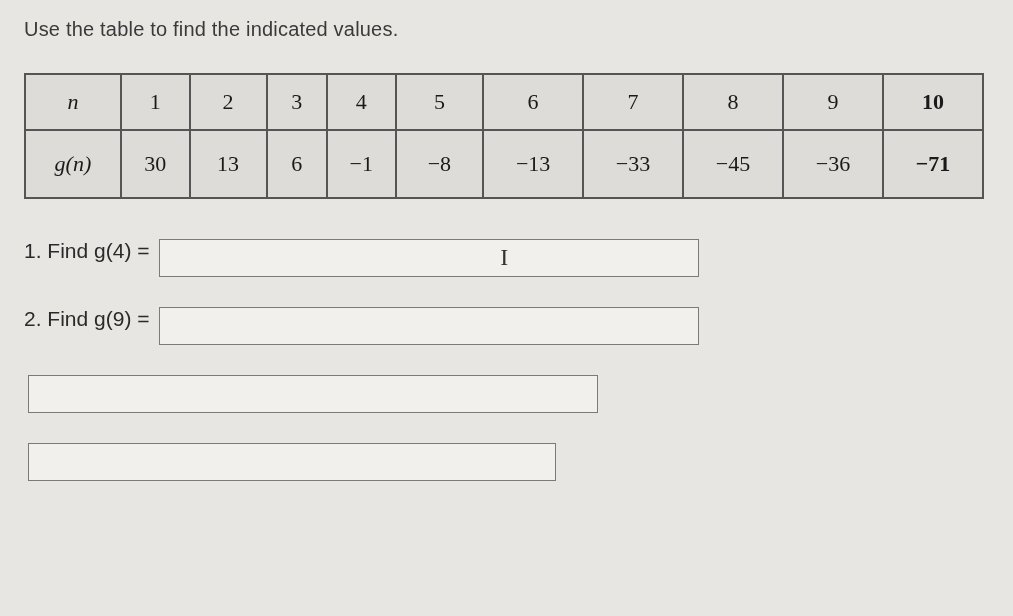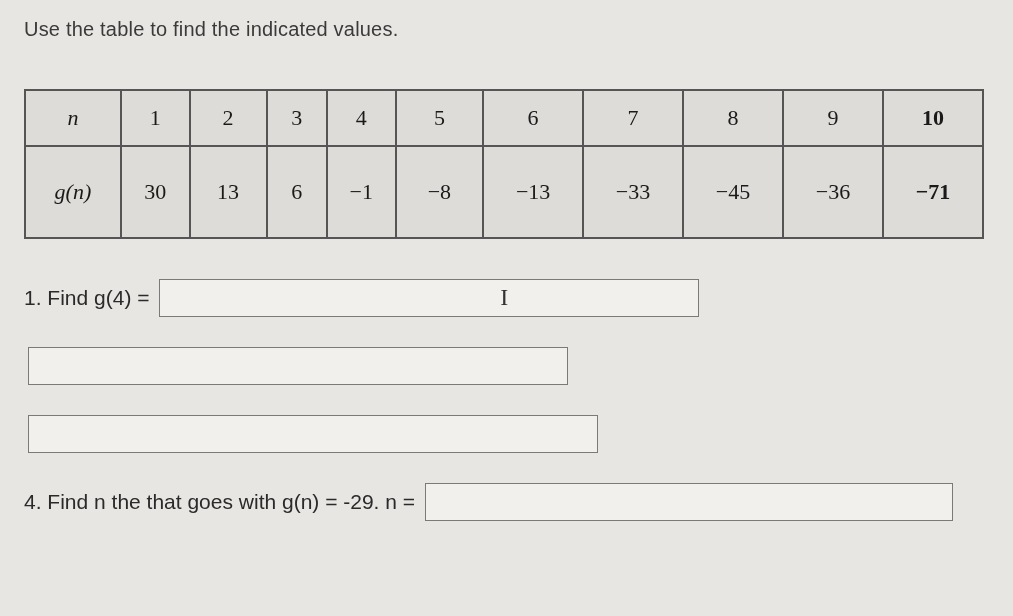--- a/index.html
+++ b/index.html
@@ -8,35 +8,35 @@
     height: 616px;
     background: #e8e6e3;
     font-family: Arial, Helvetica, sans-serif;
     color: #2a2a2a;
     padding: 18px 24px 24px 24px;
     overflow: hidden;
   }
   .instruction {
     font-size: 20px;
     color: #3a3a3a;
-    margin-bottom: 48px;
+    margin-bottom: 32px;
     letter-spacing: 0.2px;
   }
   table {
     border-collapse: collapse;
     width: 960px;
     margin-bottom: 40px;
     background: #dedcd8;
   }
   th, td {
     border: 2px solid #555;
     text-align: center;
     font-size: 22px;
     font-weight: 500;
-    padding: 32px 8px;
+    padding: 20px 8px;
     font-family: Georgia, "Times New Roman", serif;
     color: #1a1a1a;
   }
   tr:first-child td { padding: 14px 8px; }
   td.head-label {
     font-style: italic;
     font-family: Georgia, "Times New Roman", serif;
   }
   .c0 { width: 92px; }
   .c1 { width: 66px; }
@@ -45,21 +45,20 @@
   .c4 { width: 66px; }
   .c5 { width: 84px; }
   .c6 { width: 96px; }
   .c7 { width: 96px; }
   .c8 { width: 96px; }
   .c9 { width: 96px; }
   .c10{ width: 96px; font-weight: bold; }
 
   .question {
     display: flex;
-    align-items: center;
     margin-bottom: 30px;
     font-size: 21px;
     color: #2a2a2a;
   }
   .question .prompt { white-space: pre; }
   .answer-box {
     border: 1px solid #7a7a7a;
     background: #f2f0ec;
     height: 38px;
     margin-left: 4px;
@@ -112,23 +111,23 @@
   </table>
 
 <div class="question">
   <span class="prompt">1. Find g(4) = </span>
   <span class="answer-box box-w-540" style="position:relative;">
     <span class="cursor" style="position:absolute; left:340px; top:4px;">I</span>
   </span>
 </div>
 
 <div class="question">
+  <span class="prompt">2. Find g(9) = </span>
   <span class="answer-box box-w-540"></span>
 </div>
 
 <div class="question">
   <span class="answer-box box-w-570"></span>
 </div>
 
 <div class="question" style="margin-bottom:0;">
-  <span class="prompt">4. Find n the that goes with g(n) = -29. n = </span>
   <span class="answer-box box-w-540b"></span>
 </div>
 
 </body></html>

